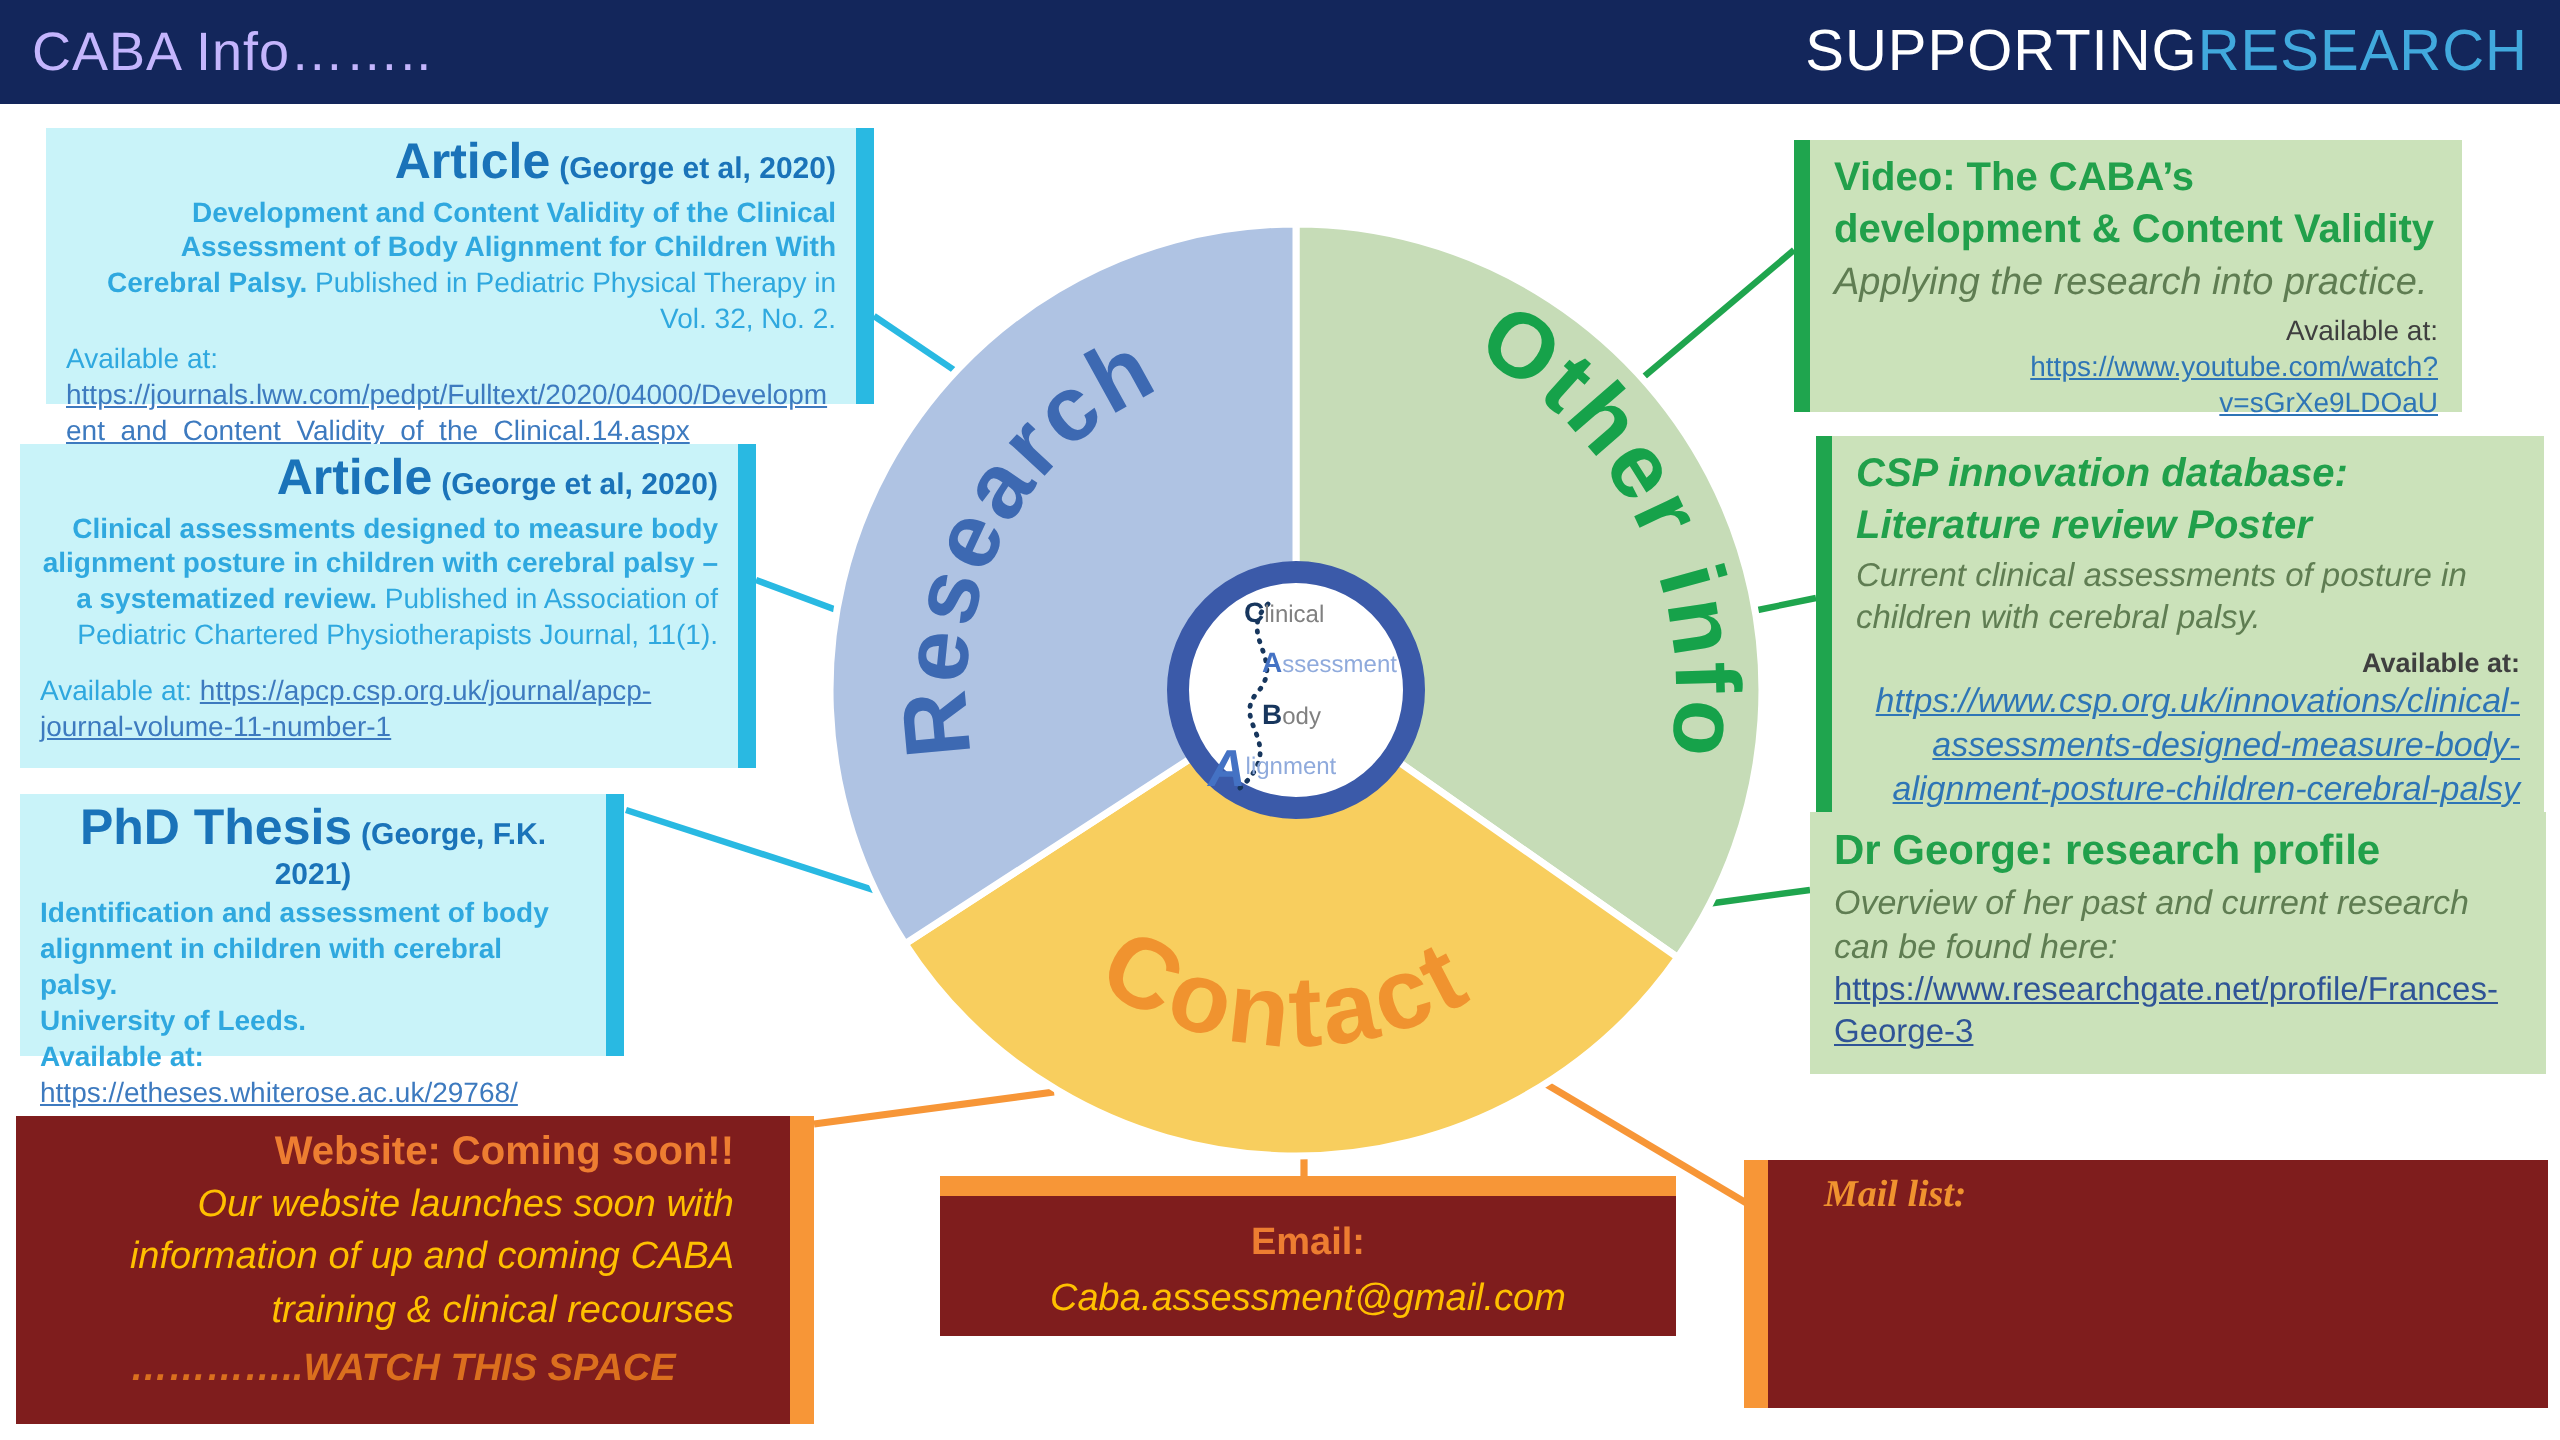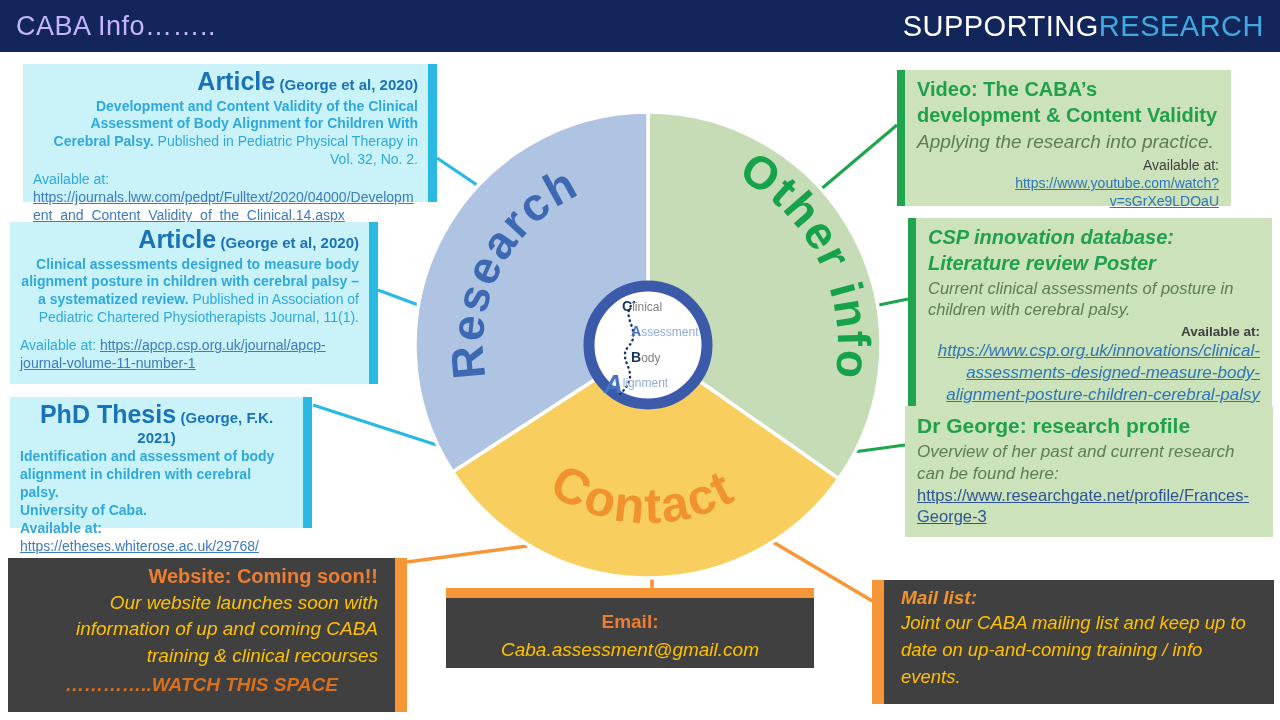--- a/index.html
+++ b/index.html
@@ -17,21 +17,21 @@
   .brand{font-size:29px;letter-spacing:.5px;}
   .brand .w{color:#FFFFFF;} .brand .b{color:#41A9DD;}
 
   
   svg.underlay{position:absolute;left:0;top:0;}
 
   
   .box{position:absolute;box-sizing:border-box;line-height:1.28;}
   .cyan{background:#C9F3F9;border-right:9px solid #29B9E2;padding:4px 10px;color:#2FA8DF;}
   .greenbox{background:#CBE2BA;border-left:8px solid #1FA54E;padding:6px 12px;}
-  .cream{background:#404040;padding:6px 17px;}
+  .cream{background:#7f1d1d;padding:6px 28px;}
 
   
   .c-title{text-align:right;color:#1A73B9;font-weight:bold;line-height:1.1;margin-bottom:2px;}
   .c-title .t-big{font-size:25px;}
   .c-title .t-small{font-size:15px;}
   .c-body{font-size:14px;text-align:right;color:#2FA8DF;}
   .c-body .bold{font-weight:bold;}
   .c-avail{font-size:14px;color:#2FA8DF;text-align:left;margin-top:2px;}
   .c-link{font-size:14px;color:#3D7ABF;text-decoration:underline;text-align:left;overflow-wrap:anywhere;}
   .c-link-inline{color:#3D7ABF;text-decoration:underline;overflow-wrap:anywhere;}
@@ -45,21 +45,21 @@
   .g-avail{color:#3F3F3F;font-size:14px;text-align:right;margin-top:3px;}
   .g-avail-b{color:#3F3F3F;font-size:13.5px;font-weight:bold;text-align:right;margin-top:3px;}
   .g-link{color:#2E75B6;font-size:14px;text-align:right;text-decoration:underline;overflow-wrap:anywhere;}
   .g-link-i{color:#2E75B6;font-size:17px;font-style:italic;text-align:right;text-decoration:underline;overflow-wrap:anywhere;}
   .g-link-l{color:#2F5496;font-size:16.5px;text-align:left;text-decoration:underline;overflow-wrap:anywhere;}
 
   
   .o-title{color:#ED7D31;font-weight:bold;font-size:20px;text-align:right;}
   .o-body{color:#FFC000;font-style:italic;font-size:19px;text-align:right;line-height:1.4;}
   .o-watch{color:#DB6F1E;font-weight:bold;font-style:italic;font-size:19px;text-align:center;margin-top:4px;}
-  .o-title-i{color:#F0932F;font-weight:bold;font-style:italic;font-size:19px;text-align:left;}
+  .o-title-i{color:#F0932F;font-weight:bold;font-style:italic;font-size:19px;text-align:left;font-family:Liberation Serif, serif;}
   .o-body-l{color:#FFC000;font-style:italic;font-size:18.5px;text-align:left;line-height:1.45;}
   .email-title{color:#ED7D31;font-weight:bold;font-size:19px;text-align:center;margin-top:6px;}
   .email-addr{color:#FFC000;font-style:italic;font-size:19px;text-align:center;margin-top:4px;}
   .stripe-top{border-top:10px solid #F79637;}
   .stripe-right{border-right:12px solid #F79637;}
   .stripe-left-o{border-left:12px solid #F79637;}
 </style>
 </head>
 <body>
 
@@ -133,21 +133,21 @@
   <div class="c-body"><span class="bold">Clinical assessments designed to measure body alignment posture in children with cerebral palsy – a systematized review.</span><span> Published in Association of Pediatric Chartered Physiotherapists Journal, 11(1).</span></div>
   <div class="c-avail" style="margin-top:10px;"><span>Available at: </span><span class="c-link-inline">https://apcp.csp.org.uk/journal/apcp-journal-volume-11-number-1</span></div>
 </div>
 
 <div class="box cyan" style="left:10px;top:397px;width:302px;height:131px;">
   <div class="c-title" style="text-align:center;">
     <span class="t-big">PhD Thesis</span>
     <span class="t-small">(George, F.K. 2021)</span>
   </div>
   <div class="thesis-body">Identification and assessment of body alignment in children with cerebral palsy.</div>
-  <div class="thesis-body">University of Caba.</div>
+  <div class="thesis-body">University of Leeds.</div>
   <div class="thesis-body">Available at:</div>
   <div class="c-link">https://etheses.whiterose.ac.uk/29768/</div>
 </div>
 
 <div class="box greenbox" style="left:897px;top:70px;width:334px;height:136px;">
   <div class="g-title">Video: The CABA’s development &amp; Content Validity</div>
   <div class="g-sub">Applying the research into practice.</div>
   <div class="g-avail">Available at:</div>
   <div class="g-link">https://www.youtube.com/watch?v=sGrXe9LDOaU</div>
 </div>
@@ -165,21 +165,20 @@
   <div class="g-sub-sm" style="font-size:17px;">Overview of her past and current research can be found here:</div>
   <div class="g-link-l">https://www.researchgate.net/profile/Frances-George-3</div>
 </div>
 
 <div class="box cream stripe-right" style="left:8px;top:558px;width:399px;height:154px;">
   <div class="o-title">Website: Coming soon!!</div>
   <div class="o-body">Our website launches soon with information of up and coming CABA training &amp; clinical recourses</div>
   <div class="o-watch">…………..WATCH THIS SPACE</div>
 </div>
 
-<div class="box cream stripe-top" style="left:446px;top:588px;width:368px;height:80px;">
+<div class="box cream stripe-top" style="left:470px;top:588px;width:368px;height:80px;">
   <div class="email-title">Email:</div>
   <div class="email-addr">Caba.assessment@gmail.com</div>
 </div>
 
 <div class="box cream stripe-left-o" style="left:872px;top:580px;width:402px;height:124px;">
   <div class="o-title-i">Mail list:</div>
-  <div class="o-body-l">Joint our CABA mailing list and keep up to date on up-and-coming training / info events.</div>
 </div>
 
 </body></html>

